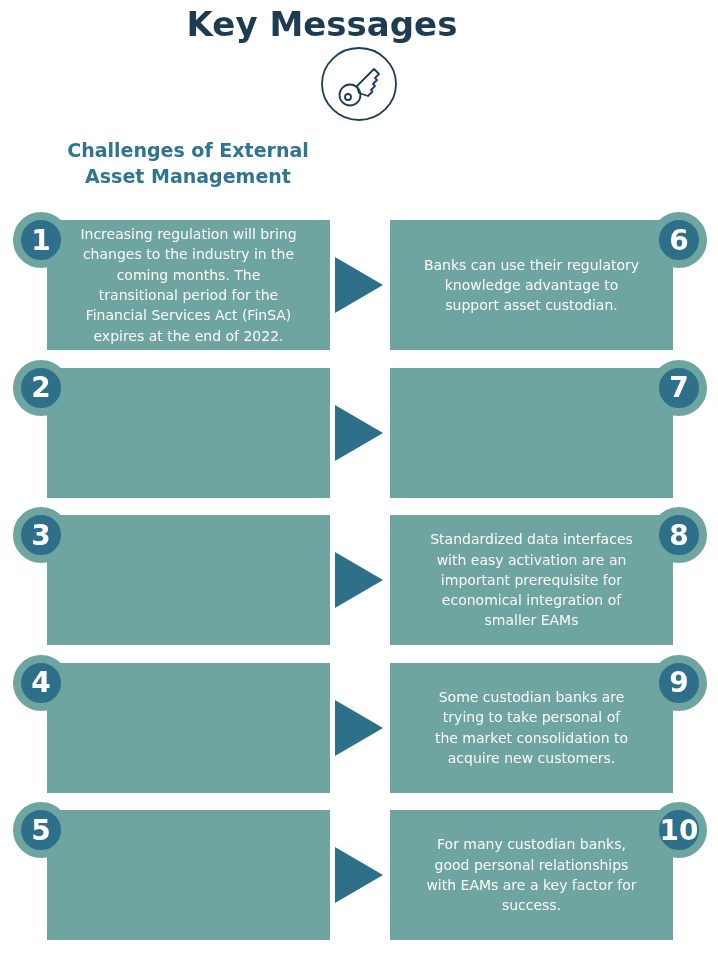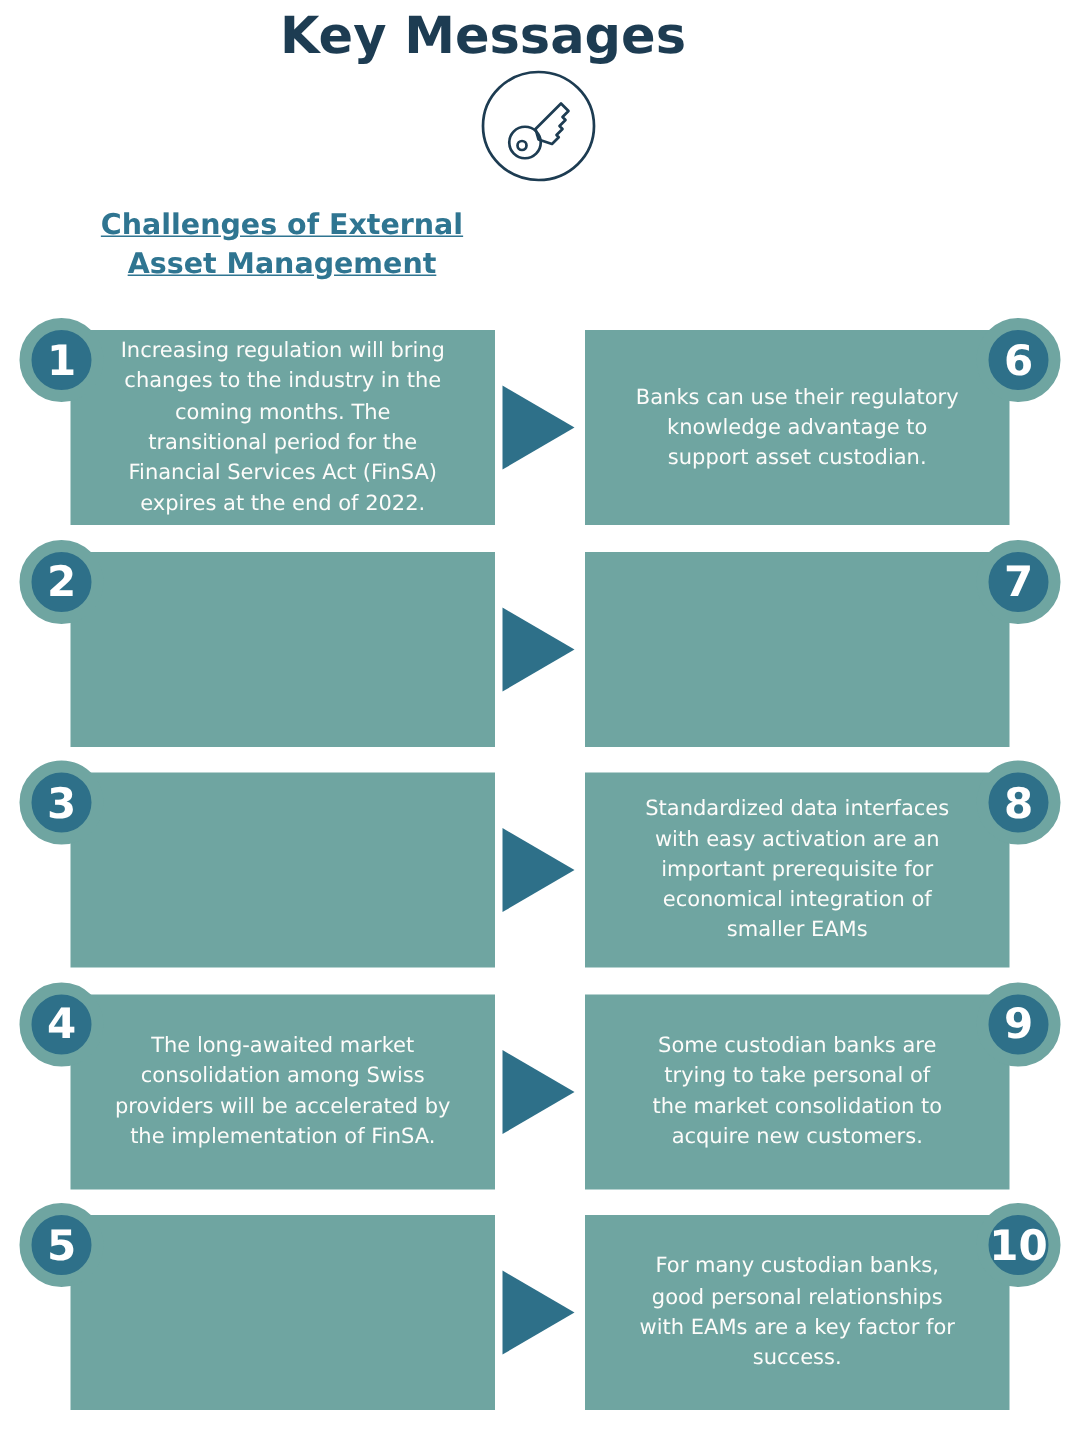--- a/index.html
+++ b/index.html
@@ -10,21 +10,21 @@
   body{background:#fff;font-family:"DejaVu Sans","Liberation Sans",sans-serif;}
   .canvas{position:relative;width:718px;height:960px;background:#ffffff;overflow:hidden;}
 
   .title{position:absolute;top:4px;left:0;width:644px;text-align:center;
     font-size:34px;font-weight:bold;color:var(--title);letter-spacing:0px;}
 
   .key-wrap{position:absolute;top:46px;left:0;width:718px;display:flex;justify-content:center;}
 
   .col-header{position:absolute;top:138px;width:290px;text-align:center;
     font-size:19px;font-weight:bold;color:var(--header);line-height:1.35;}
-  .col-header.left{left:43px;text-decoration:underline;}
+  .col-header.left{left:43px;}
   .col-header.right{left:386px;}
 
   .rows{position:absolute;top:220px;left:0;width:718px;display:flex;
     flex-direction:column;gap:17.5px;}
   .row{position:relative;width:718px;height:130px;}
 
   .box{position:absolute;top:0;height:130px;width:283px;background:var(--box);
     display:flex;align-items:center;justify-content:center;}
   .box.left{left:47px;}
   .box.right{left:390px;}
@@ -102,24 +102,20 @@
 with easy activation are an
 important prerequisite for
 economical integration of
 smaller EAMs</div>
       </div>
     </div>
 
     <div class="row">
       <div class="box left">
         <div class="badge badge-left">4</div>
-        <div class="box-text">The long-awaited market
-consolidation among Swiss
-providers will be accelerated by
-the implementation of FinSA.</div>
       </div>
       <div class="arrow"></div>
       <div class="box right">
         <div class="badge badge-right">9</div>
         <div class="box-text">Some custodian banks are
 trying to take personal of
 the market consolidation to
 acquire new customers.</div>
       </div>
     </div>

